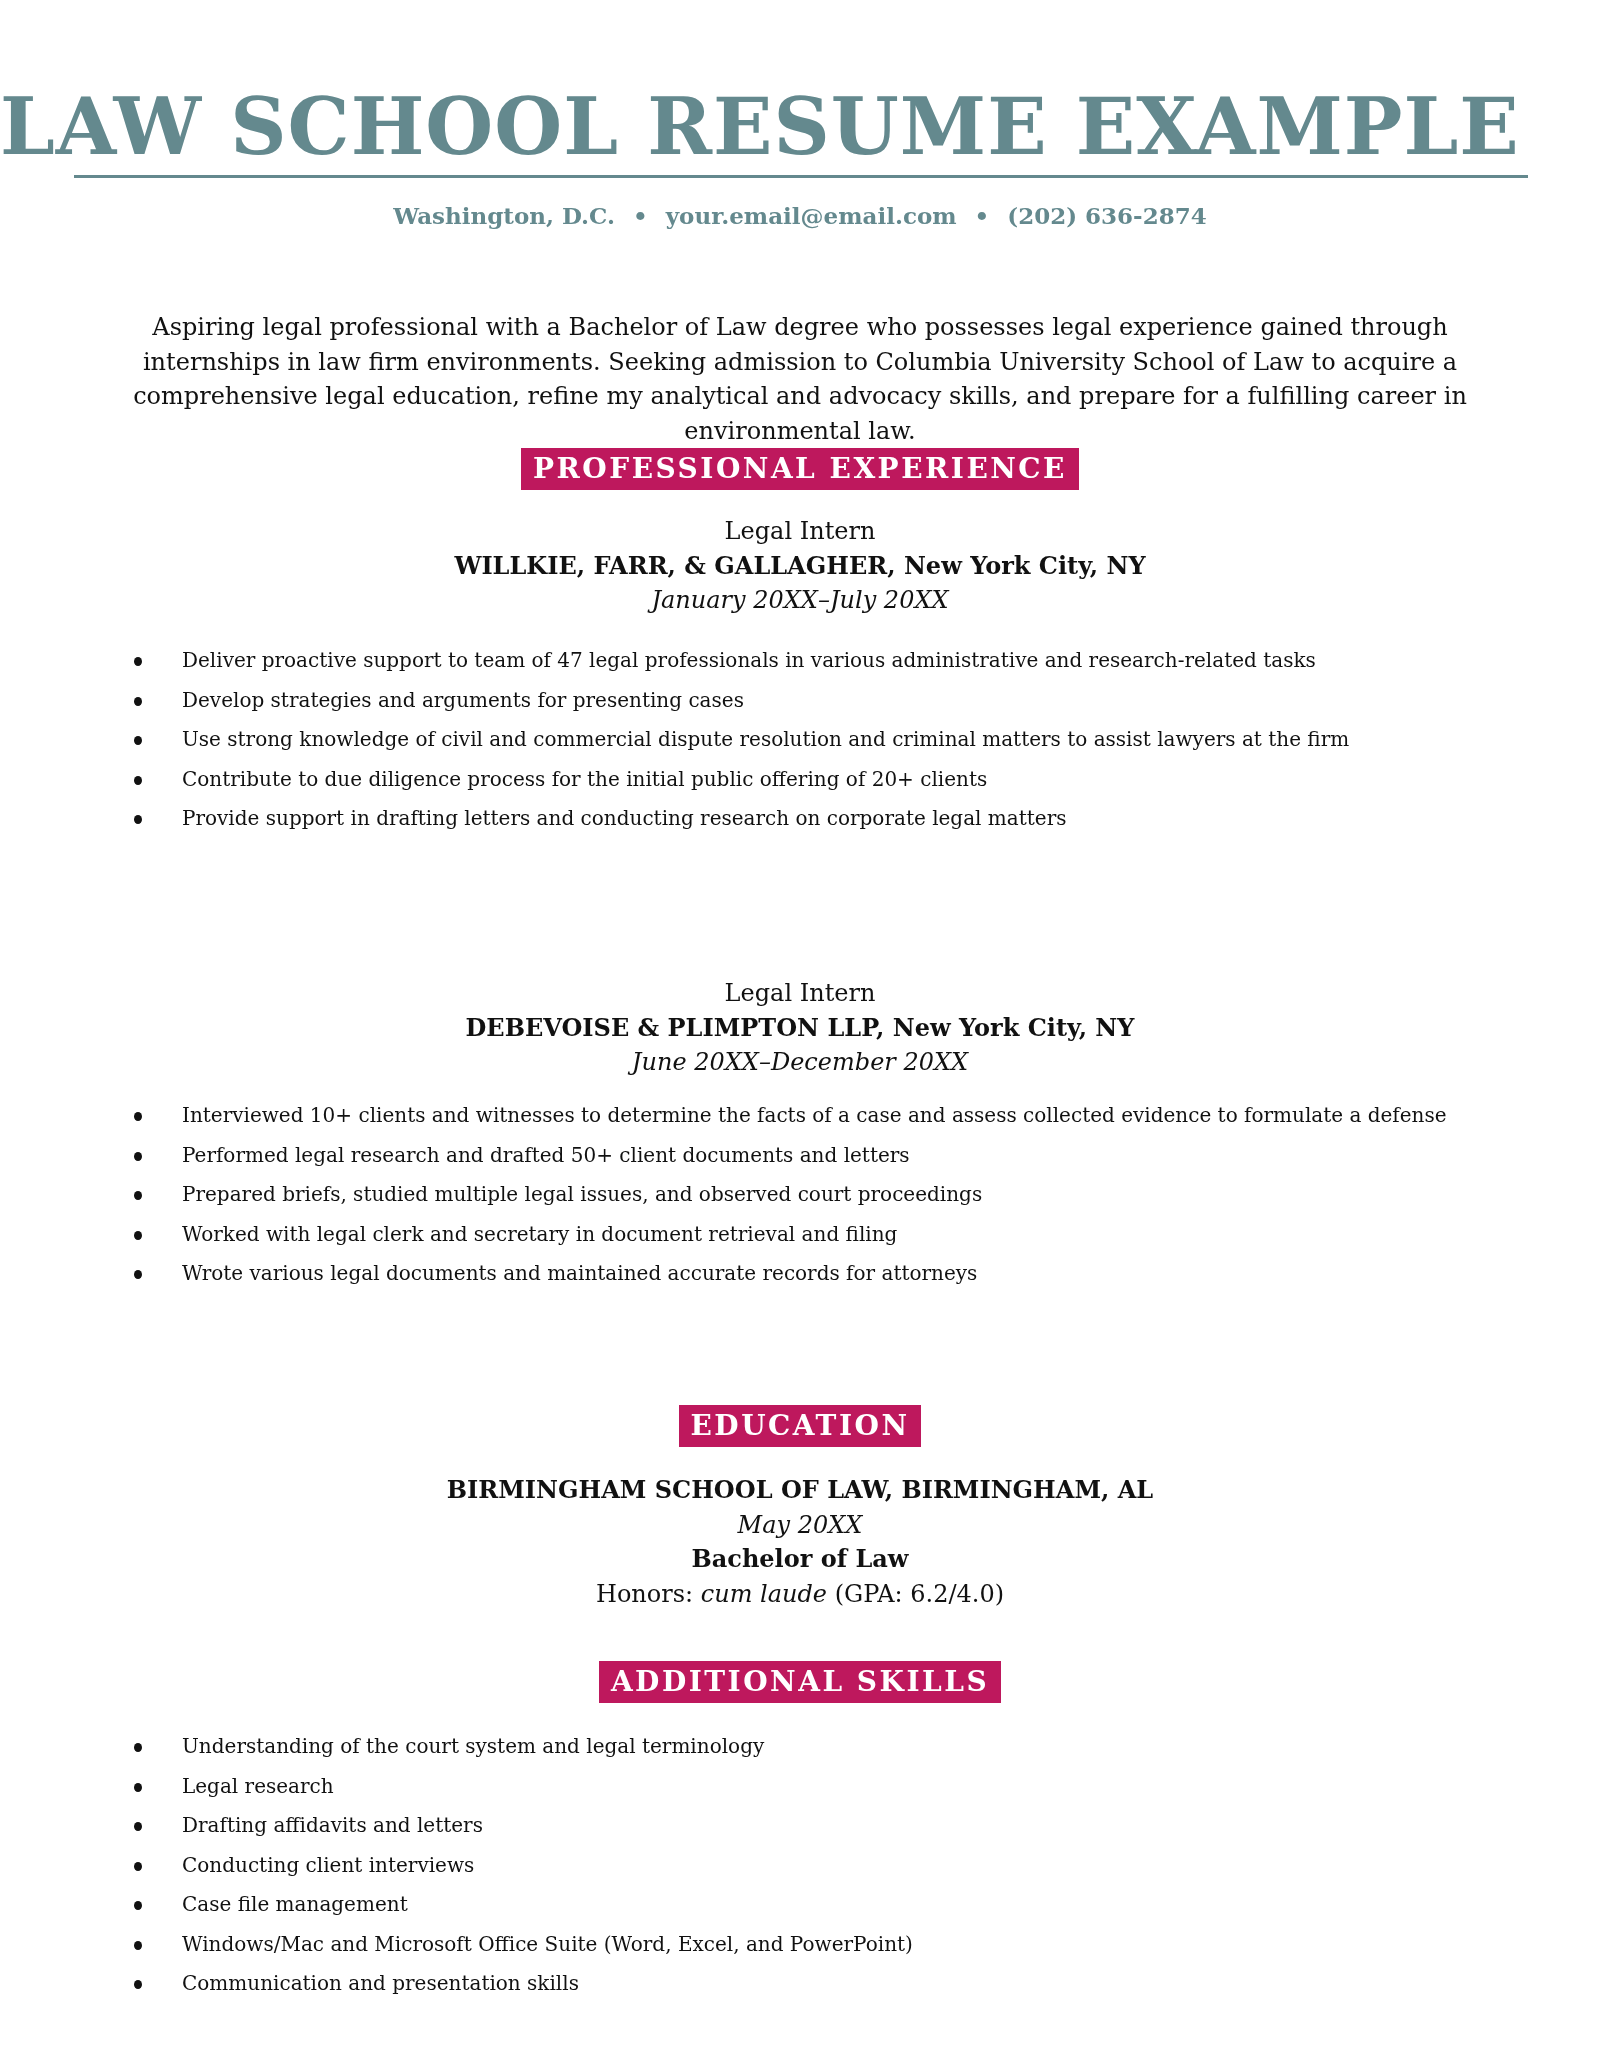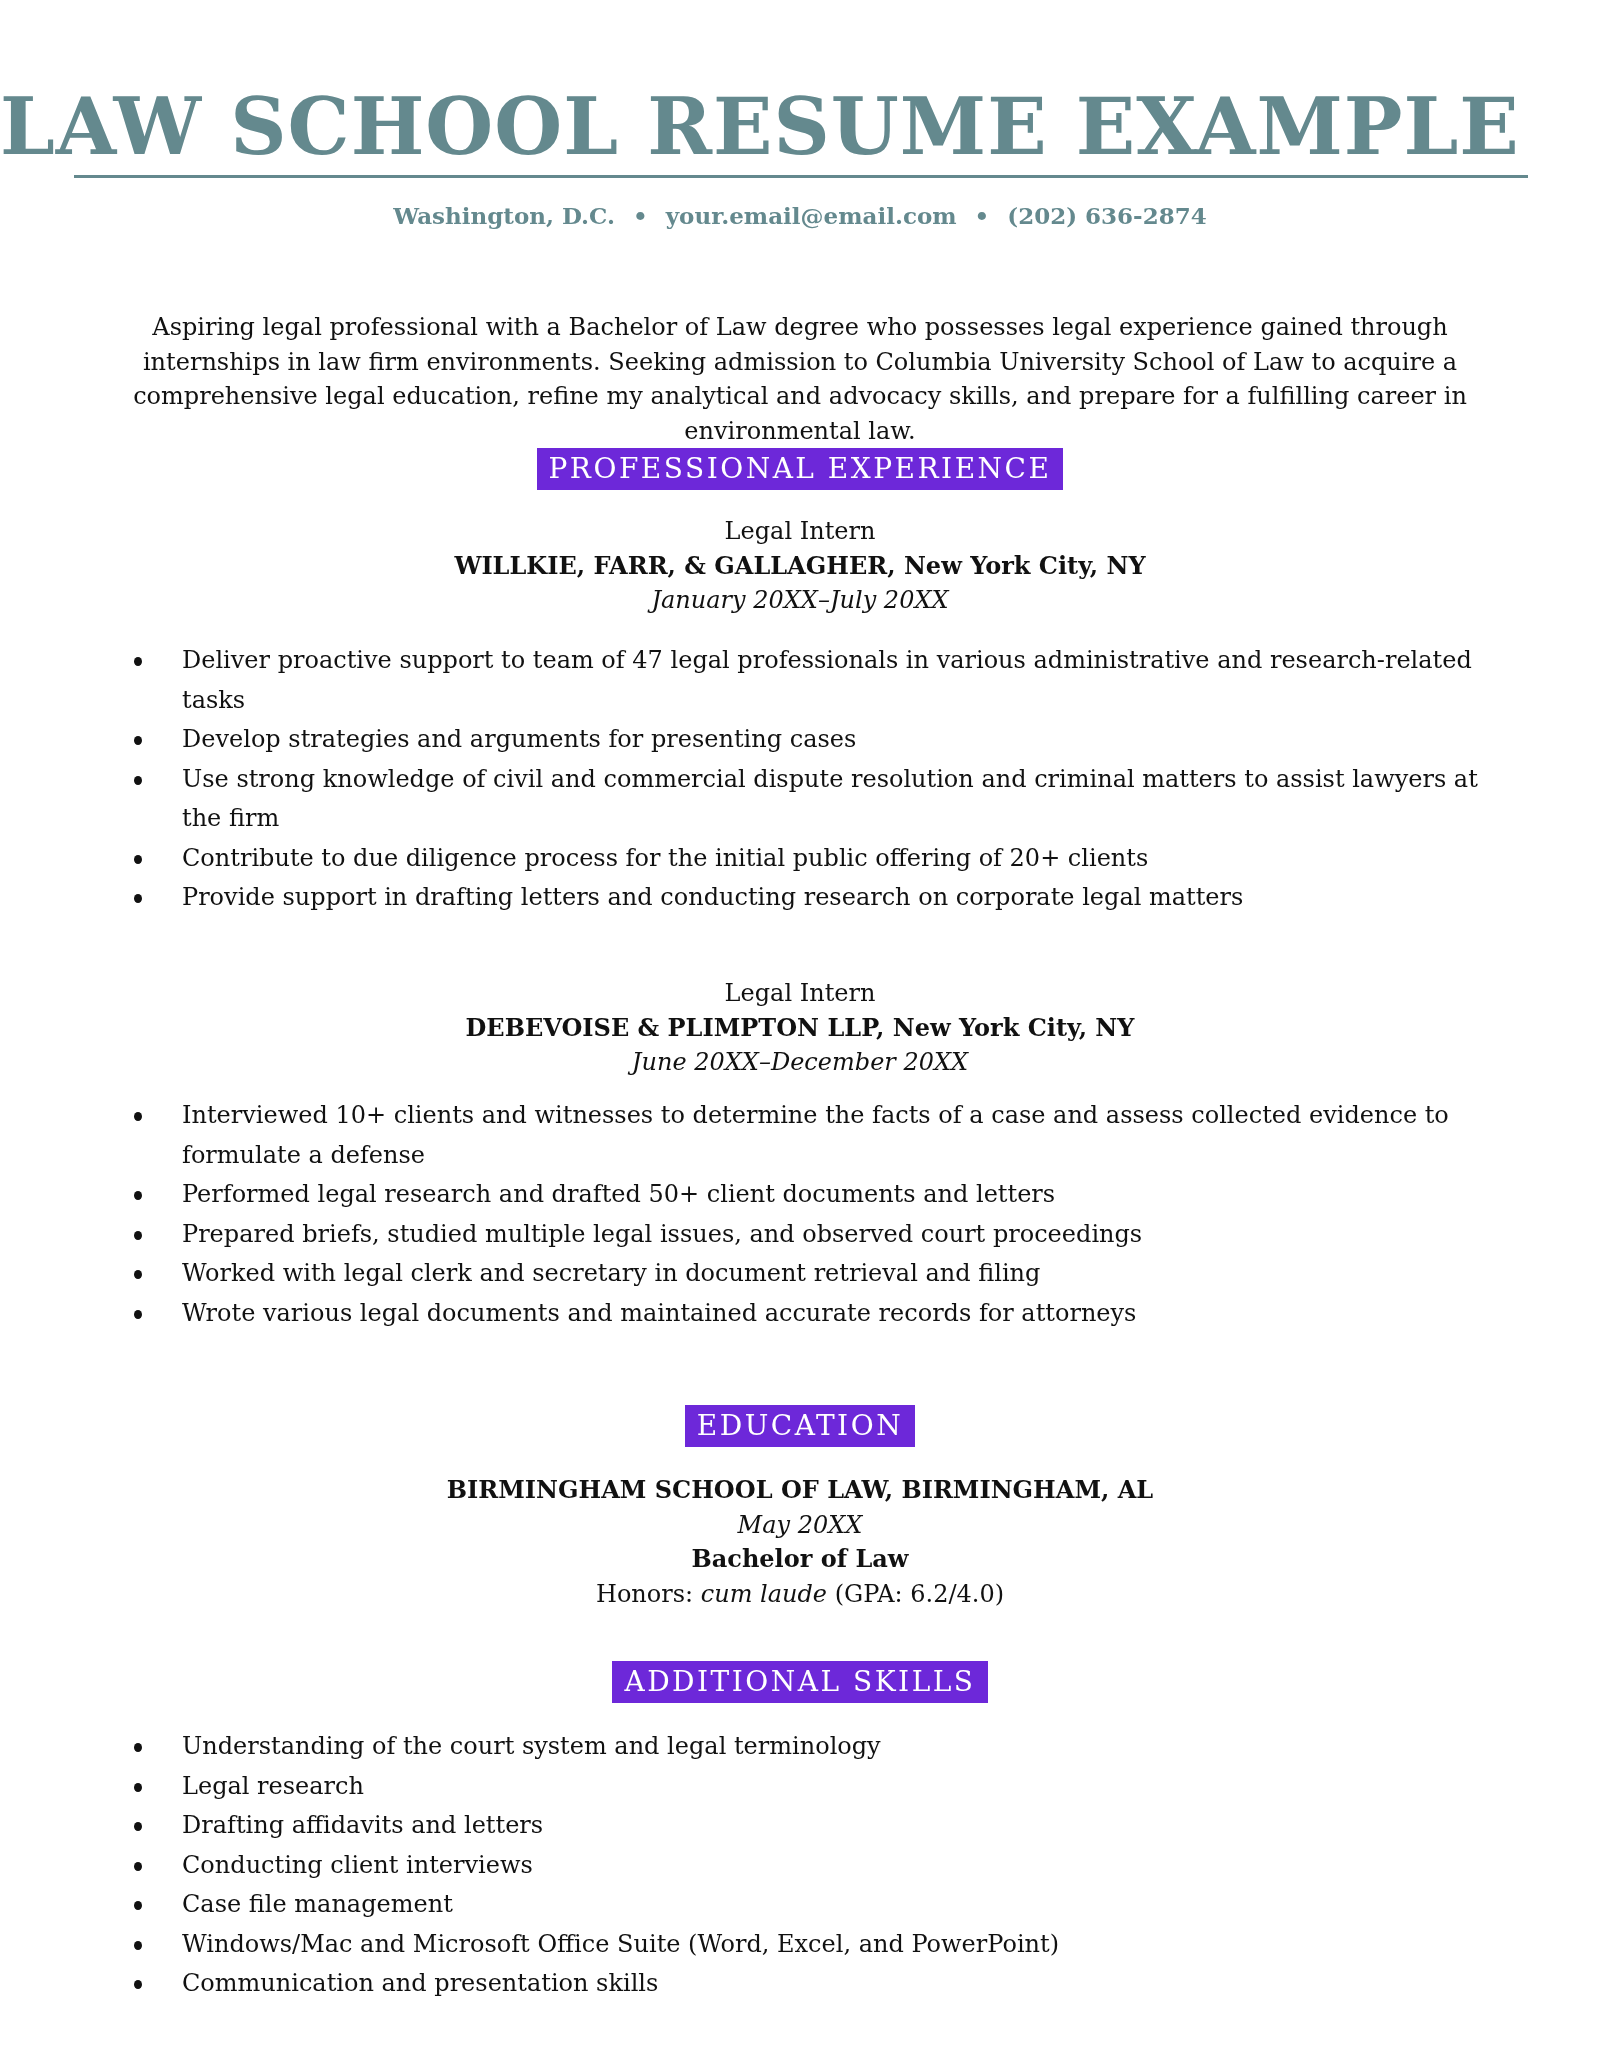--- a/index.html
+++ b/index.html
@@ -22,29 +22,29 @@
   }
   .contact .sep { margin: 0 10px; }
   .summary {
     position: absolute; left: 120px; width: 1360px; top: 262px; text-align: center;
     font-size: 24px; line-height: 34.5px; color: #111; margin-top: 48px;
   }
   .section-head {
     position: absolute; left: 0; width: 1600px; text-align: center;
   }
   .section-head span {
-    display: inline-block; background: #6d28d9; color: #ffffff; font-weight: normal;
+    display: inline-block; background: #be185d; color: #ffffff; font-weight: bold;
     font-size: 28px; letter-spacing: 2.5px; padding: 2px 12px; line-height: 38px;
   }
   .job-head { position: absolute; left: 0; width: 1600px; text-align: center; font-size: 24px; line-height: 34.5px; }
   .job-head .org { font-weight: bold; }
   .job-head .date { font-style: italic; }
   ul.bullets {
     position: absolute; left: 134px; width: 1370px; margin: 0; padding: 0; list-style: none;
-    font-size: 24px; line-height: 39.5px;
+    font-size: 20px; line-height: 39.5px;
   }
   ul.bullets li { position: relative; padding-left: 48px; }
   ul.bullets li::before {
     content: ""; position: absolute; left: 0; top: 16px; width: 8px; height: 9px;
     border-radius: 50%; background: #111;
   }
   .edu { position: absolute; left: 0; width: 1600px; text-align: center; font-size: 24px; line-height: 34.5px; }
   .edu .b { font-weight: bold; }
   .edu .i { font-style: italic; }
 </style>

